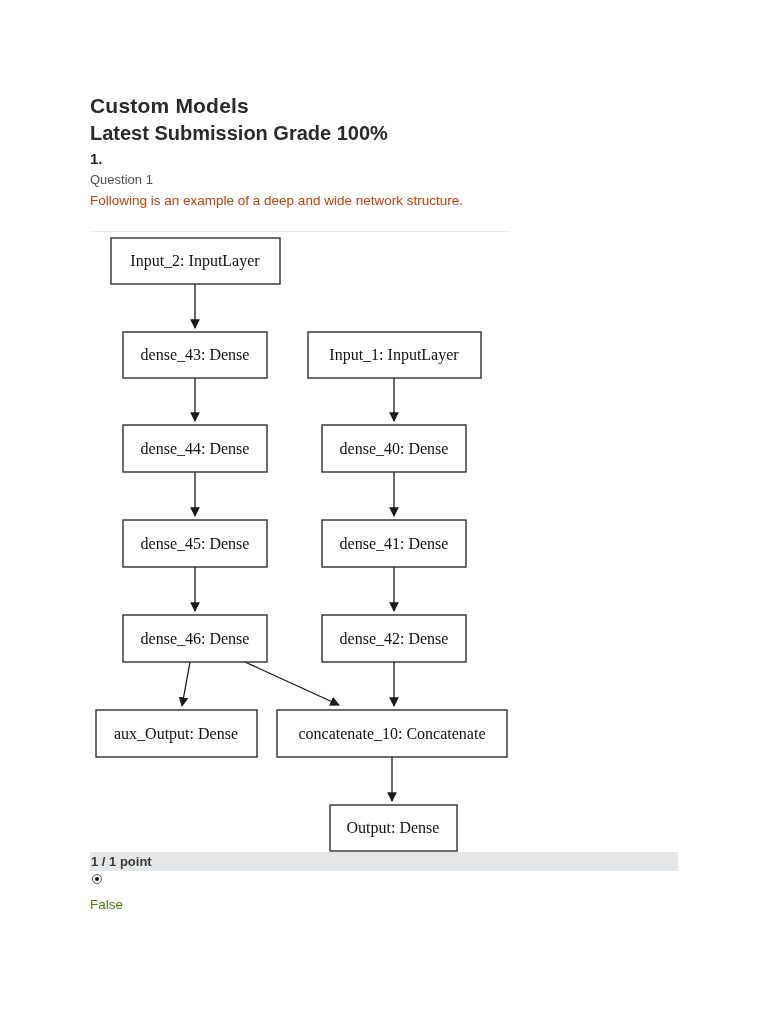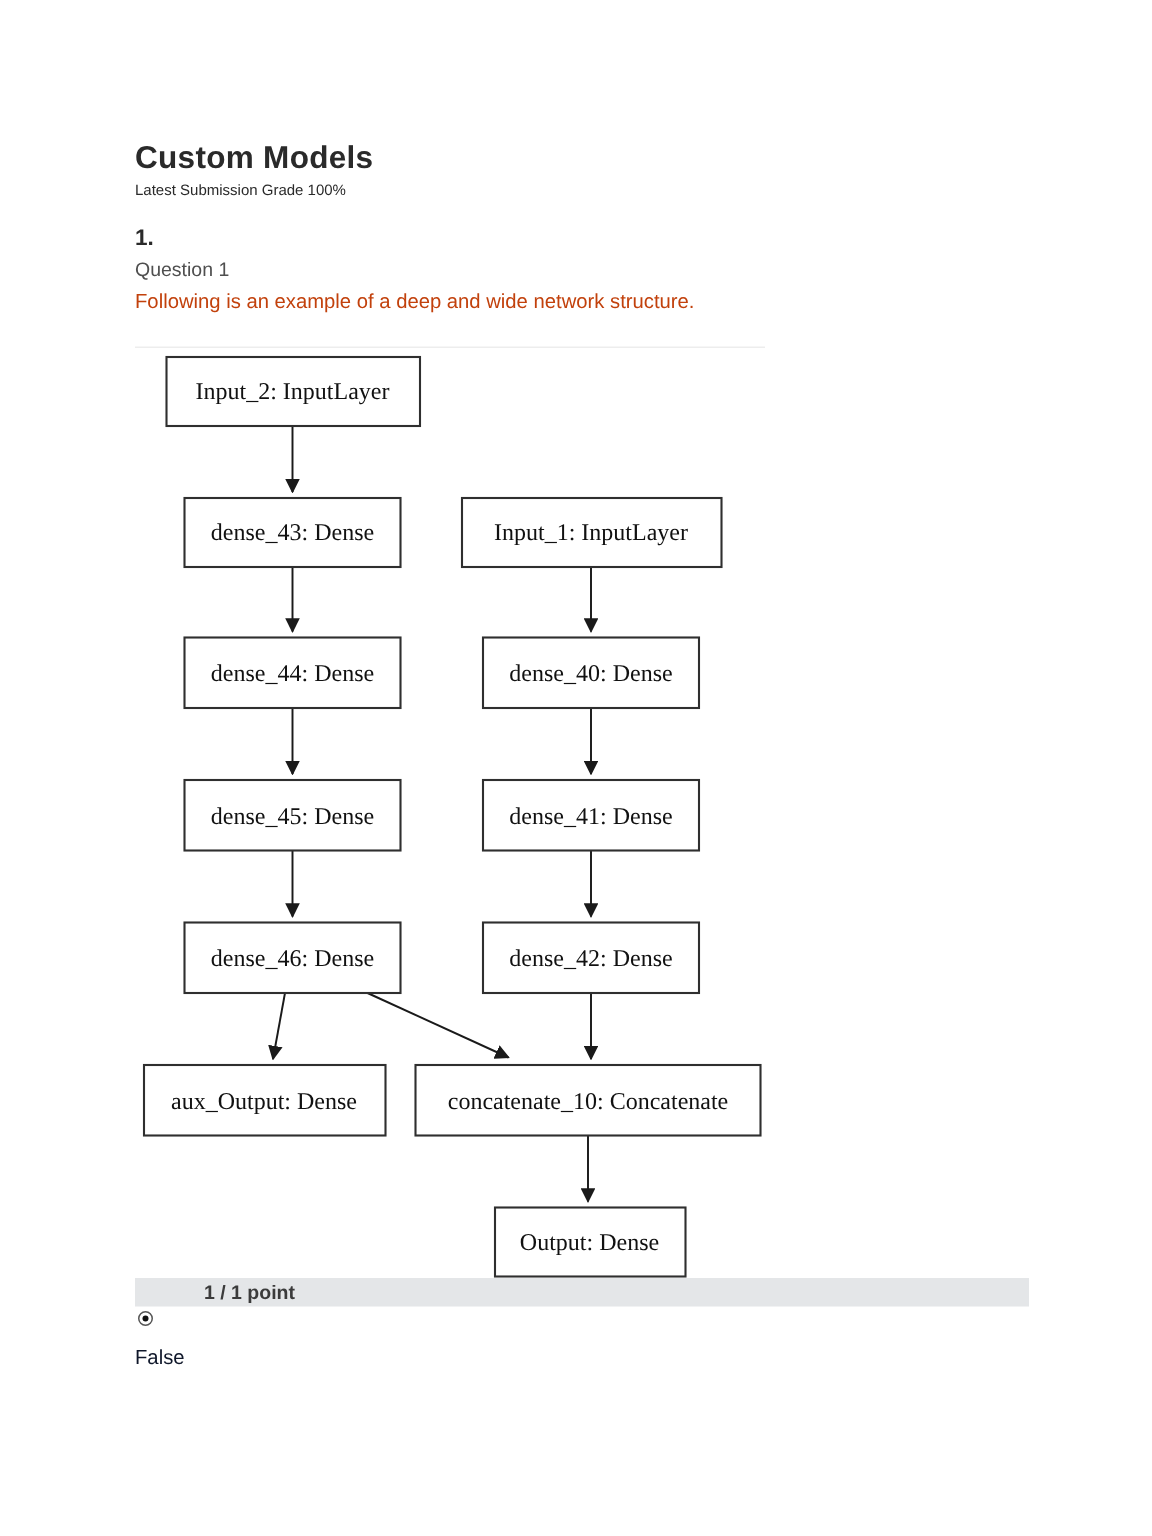--- a/index.html
+++ b/index.html
@@ -2,44 +2,44 @@
 <html><head>
 <meta charset="utf-8">
 <style>
   html,body{margin:0;padding:0;background:#ffffff;}
   .page{
     position:relative;width:686px;height:1024px;background:#ffffff;overflow:hidden;
     font-family:"Liberation Sans",sans-serif;
   }
   .abs{position:absolute;}
   .title{left:90px;top:94px;font-size:21px;font-weight:bold;color:#2a2a2a;letter-spacing:.2px;}
-  .subtitle{left:90px;top:122px;font-size:10px;font-weight:normal;color:#2a2a2a;}
+  .subtitle{left:90px;top:122px;font-size:20px;font-weight:bold;color:#2a2a2a;}
   .qnum{left:90px;top:150px;font-size:15px;font-weight:bold;color:#2a2a2a;}
   .qhead{left:90px;top:172px;font-size:13px;color:#4f4f4f;text-align:right;}
   .qprompt{left:90px;top:193px;font-size:13.5px;color:#c2410c;}
   .rule{left:90px;top:231px;width:420px;height:1px;background:#ededed;}
   .diagram{left:85px;top:232px;}
   .diagram rect{fill:#ffffff;stroke:#2f2f2f;stroke-width:1.4;}
   .diagram text{
     font-family:"Liberation Serif","DejaVu Serif",serif;
     font-size:16px;fill:#111111;text-anchor:middle;
   }
   .diagram line{stroke:#1a1a1a;stroke-width:1.3;}
   .points-bar{
-    left:90px;top:852px;width:588px;height:19px;background:#e4e6e8;padding-left:45px;
+    left:90px;top:852px;width:588px;height:19px;background:#e4e6e8;
   }
   .points-bar span{
     display:block;padding-left:1px;font-size:13px;font-weight:bold;color:#3b3b3b;line-height:19px;
   }
   .radio{
     left:92px;top:874px;width:10px;height:10px;border:1px solid #555;border-radius:50%;
     background:#ffffff;box-sizing:border-box;display:flex;align-items:center;justify-content:center;
   }
   .radio .dot{width:4px;height:4px;border-radius:50%;background:#111;}
-  .answer{left:90px;top:897px;font-size:13.5px;color:#0f172a;}
+  .answer{left:90px;top:897px;font-size:13.5px;color:#4d7c0f;}
 </style>
 </head>
 <body>
 
 <div class="page">
 
   <div class="abs title">Custom Models</div>
   <div class="abs subtitle">Latest Submission Grade 100%</div>
   <div class="abs qnum">1.</div>
   <div class="abs qhead">Question 1</div>

